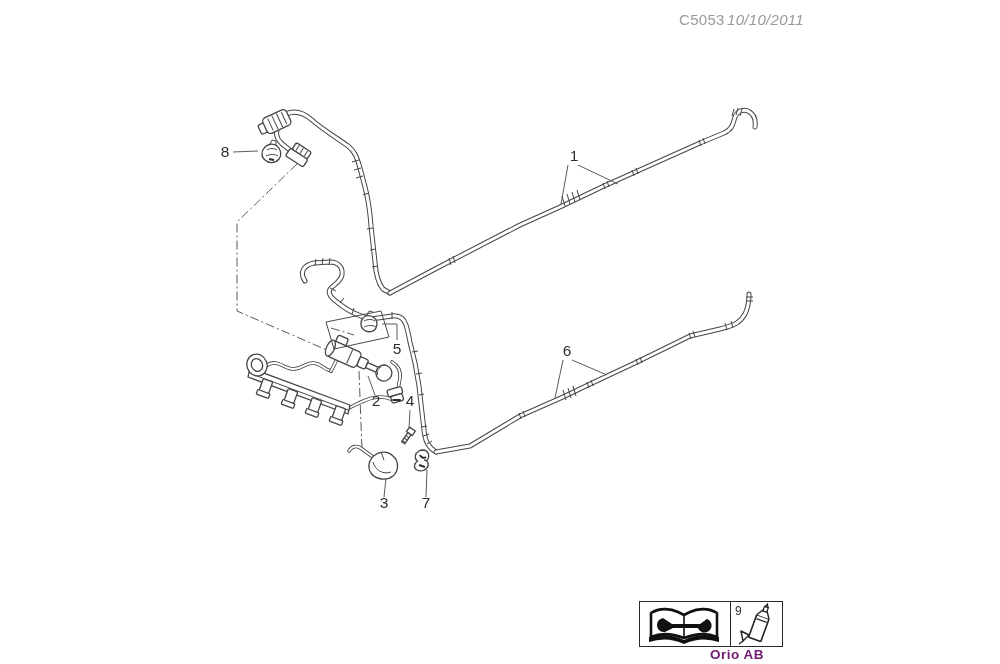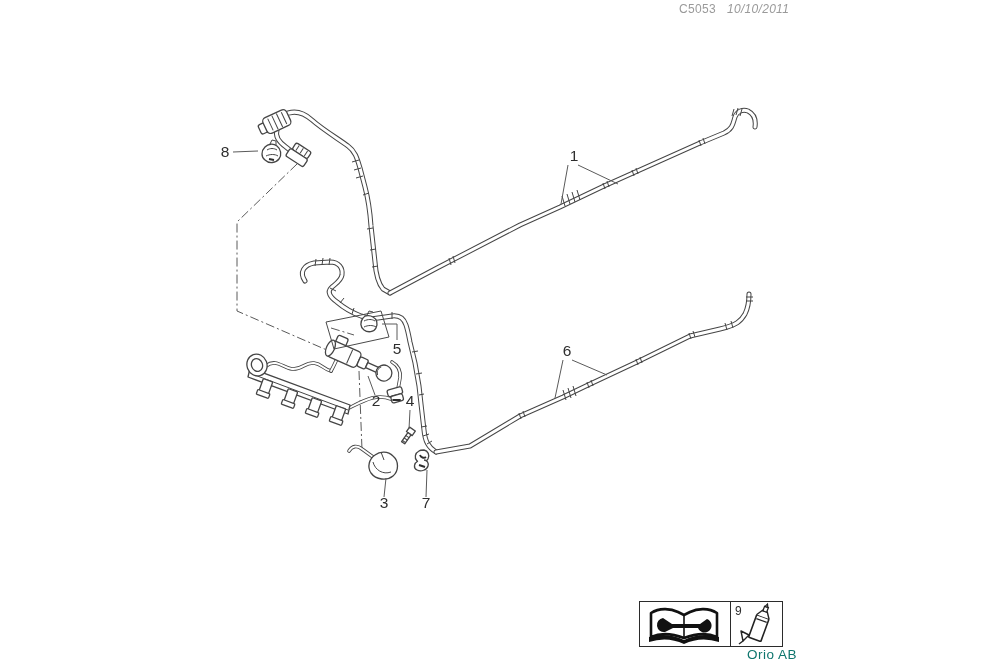--- a/index.html
+++ b/index.html
@@ -1,39 +1,39 @@
 <!DOCTYPE html>
 <html><head>
 <meta charset="utf-8">
 <style>
   html,body{margin:0;padding:0;background:#fff;}
   .page{position:relative;width:1000px;height:664px;background:#ffffff;overflow:hidden;
         font-family:"Liberation Sans", sans-serif;}
-  .hdr{position:absolute;top:2px;font-size:12px;color:#9a9a9a;letter-spacing:.3px;}
+  .hdr{position:absolute;top:11px;font-size:15px;color:#9a9a9a;letter-spacing:.3px;}
   .hdr.code{left:679px;}
   .hdr.date{left:727px;font-style:italic;}
   .diagram{position:absolute;left:0;top:0;}
   .tube-o{fill:none;stroke:#454545;stroke-width:5;stroke-linecap:round;stroke-linejoin:round;}
   .tube-i{fill:none;stroke:#ffffff;stroke-width:3;stroke-linecap:round;stroke-linejoin:round;}
   .tubeS-o{fill:none;stroke:#454545;stroke-width:3.6;stroke-linecap:round;stroke-linejoin:round;}
   .tubeS-i{fill:none;stroke:#ffffff;stroke-width:1.9;stroke-linecap:round;stroke-linejoin:round;}
   .part{fill:#ffffff;stroke:#454545;stroke-width:1.3;stroke-linejoin:round;}
   .det{fill:none;stroke:#454545;stroke-width:1;}
   .detb{fill:none;stroke:#2d2d2d;stroke-width:2;}
   .tick{stroke:#454545;stroke-width:1;}
   .thin{fill:none;stroke:#4a4a4a;stroke-width:1;}
   .dashdot{fill:none;stroke:#5a5a5a;stroke-width:1;stroke-dasharray:9 3 2 3;}
   .leader{stroke:#5a5a5a;stroke-width:1;fill:none;}
   .callout{font-family:"Liberation Sans", sans-serif;font-size:15.5px;fill:#2e2e2e;}
   .noterow{position:absolute;left:639px;top:601px;display:flex;}
   .notebox{border:1.6px solid #2b2b2b;background:#fff;box-sizing:border-box;height:46px;}
   .notebox.b1{width:91px;border-right:none;}
   .notebox.b2{width:53px;position:relative;}
   .nb-num{position:absolute;left:4px;top:2px;font-size:12px;color:#2e2e2e;}
-  .brand{position:absolute;left:747px;top:647px;font-size:13.5px;color:#0f766e;letter-spacing:.5px;}
+  .brand{position:absolute;left:710px;top:647px;font-size:13.5px;color:#701a75;letter-spacing:.5px;font-weight:bold;}
 </style>
 </head>
 <body>
 
 <div class="page">
 
   <span class="hdr code">C5053</span>
   <span class="hdr date">10/10/2011</span>
 
   <svg class="diagram" width="1000" height="664" viewBox="0 0 1000 664">

